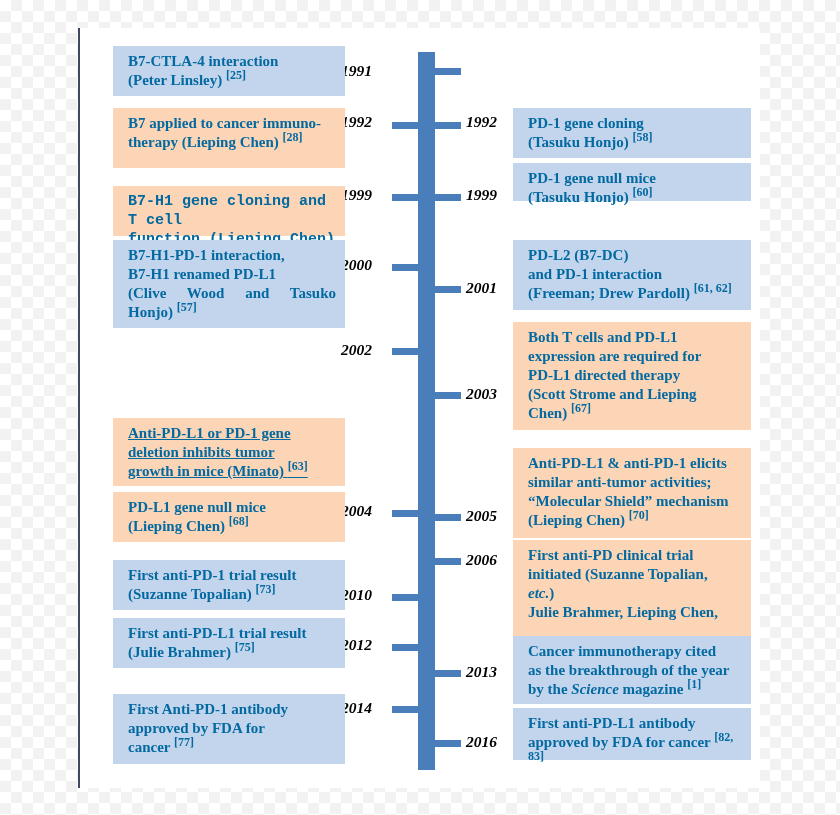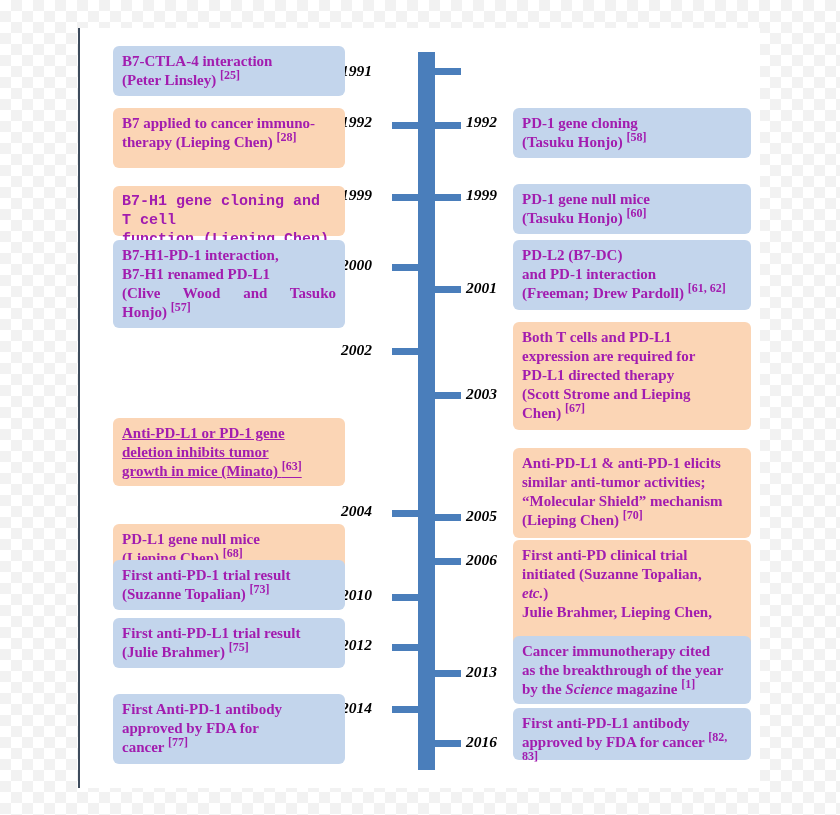--- a/index.html
+++ b/index.html
@@ -72,26 +72,25 @@
     font-weight: bold;
     font-style: italic;
     font-size: 15.5px;
     color: #000000;
     white-space: nowrap;
   }
   .year.lft { text-align: right; }
   .box {
     position: absolute;
     box-sizing: border-box;
-    padding: 6px 9px 5px 9px;
+    padding: 6px 9px 5px 15px;
     font-size: 15px;
     font-weight: bold;
     line-height: 1.27;
-    color: #a21caf;
-    border-radius: 6px;
+    color: #0369a1;
   }
   .box.blue { background: #c3d5ec; }
   .box.orange { background: #fbd5b5; }
   .box sup {
     font-size: 12px;
     font-weight: bold;
     vertical-align: super;
     line-height: 0;
   }
   .box .ital { font-style: italic; }
@@ -167,21 +166,21 @@
     <div><span>Honjo)</span> <sup>[57]</sup></div>
   </div>
 
 
   <div class="box orange" style="left:113px; top:418px; width:232px; height:68px;text-decoration:underline;">
     <div>Anti-PD-L1 or PD-1 gene</div>
     <div>deletion inhibits tumor</div>
     <div><span>growth in mice (Minato)</span> <sup>[63]</sup></div>
   </div>
 
-  <div class="box orange" style="left:113px; top:492px; width:232px; height:50px;margin-top:32px;">
+  <div class="box orange" style="left:113px; top:492px; width:232px; height:50px;">
     <div>PD-L1 gene null mice</div>
     <div><span>(Lieping Chen)</span> <sup>[68]</sup></div>
   </div>
 
   <div class="box blue" style="left:113px; top:560px; width:232px; height:50px;">
     <div>First anti-PD-1 trial result</div>
     <div><span>(Suzanne Topalian)</span> <sup>[73]</sup></div>
   </div>
 
   <div class="box blue" style="left:113px; top:618px; width:232px; height:50px;">
@@ -193,21 +192,21 @@
     <div>First Anti-PD-1 antibody</div>
     <div>approved  by FDA for</div>
     <div><span>cancer</span> <sup>[77]</sup></div>
   </div>
 
   <div class="box blue" style="left:513px; top:108px; width:238px; height:50px;">
     <div>PD-1 gene cloning</div>
     <div><span>(Tasuku Honjo)</span> <sup>[58]</sup></div>
   </div>
 
-  <div class="box blue" style="left:513px; top:184px; width:238px; height:50px;">
+  <div class="box blue" style="left:513px; top:163px; width:238px; height:38px;">
     <div>PD-1 gene null mice</div>
     <div><span>(Tasuku Honjo)</span> <sup>[60]</sup></div>
   </div>
 
   <div class="box blue" style="left:513px; top:240px; width:238px; height:70px;">
     <div>PD-L2 (B7-DC)</div>
     <div>and PD-1 interaction</div>
     <div><span>(Freeman; Drew Pardoll)</span> <sup>[61, 62]</sup></div>
   </div>
 

